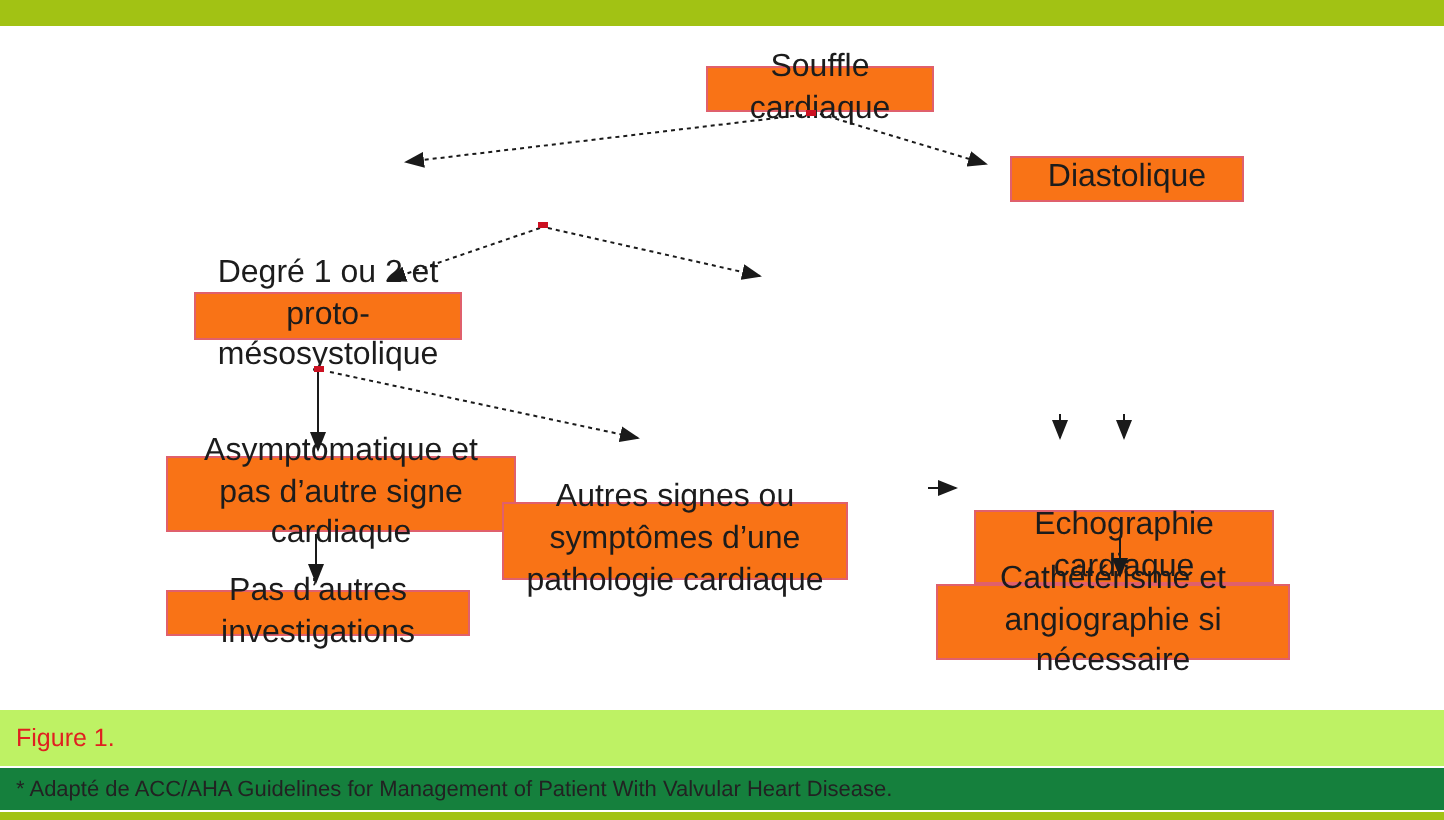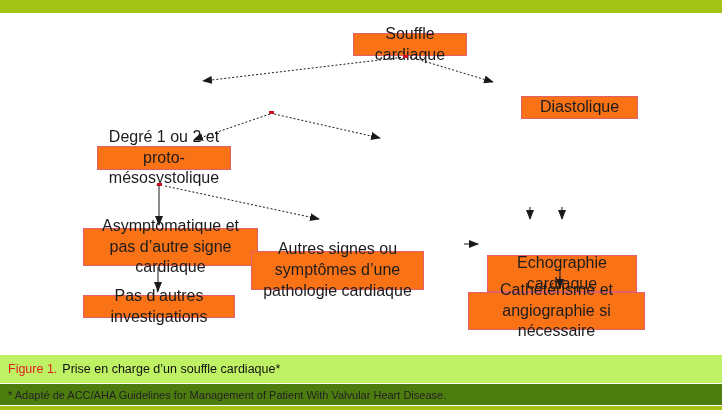--- a/index.html
+++ b/index.html
@@ -37,41 +37,41 @@
   .captionbar {
     position: absolute; left: 0; top: 355px; width: 722px; height: 28px;
     background: #bef264;
     display: flex; align-items: center;
     font-size: 12.5px;
   }
   .captionbar .fig { color: #E02020; margin-left: 8px; }
   .captionbar .txt { color: #111; margin-left: 5px; }
   .footbar {
     position: absolute; left: 0; top: 384px; width: 722px; height: 21px;
-    background: #4d7c0f;
+    background: #15803d;
     display: flex; align-items: center;
     font-size: 11px; color: #222;
   }
   .footbar .txt { margin-left: 8px; }
   .bottomline {
     position: absolute; left: 0; top: 406px; width: 722px; height: 4px;
     background: #A2C214;
   }
 </style>
 </head>
 <body>
 
 <div id="page">
 
   <div class="topbar"></div>
 
   <div class="node" style="left:353px; top:33px; width:114px; height:23px;">Souffle cardiaque</div>
 
 
-  <div class="node" style="left:505px; top:96px; width:117px; height:23px;margin-left:16px;">Diastolique</div>
+  <div class="node" style="left:505px; top:78px; width:117px; height:23px;">Diastolique</div>
 
   <div class="node" style="left:97px; top:146px; width:134px; height:24px;">Degré 1 ou 2 et proto-mésosystolique</div>
 
 
   <div class="node" style="left:83px; top:228px; width:175px; height:38px;">Asymptomatique et pas d’autre signe cardiaque</div>
 
   <div class="node" style="left:251px; top:227px; width:173px; height:39px;margin-top:24px;">Autres signes ou symptômes d’une pathologie cardiaque</div>
 
   <div class="node" style="left:487px; top:227px; width:150px; height:37px;margin-top:28px;">Echographie cardiaque</div>
 
@@ -104,21 +104,20 @@
 
     <line x1="560" y1="269" x2="560" y2="288" stroke="#1a1a1a" stroke-width="1" marker-end="url(#ah)"></line>
 
     <rect x="403" y="55" width="5" height="3" fill="#CC1122"></rect>
     <rect x="269" y="111" width="5" height="3" fill="#CC1122"></rect>
     <rect x="157" y="183" width="5" height="3" fill="#CC1122"></rect>
   </svg>
 
   <div class="captionbar">
     <span class="fig">Figure 1.</span>
-    <span class="txt">Prise en charge d’un souffle cardiaque*</span>
   </div>
 
   <div class="footbar">
     <span class="txt">* Adapté de ACC/AHA Guidelines for Management of Patient With Valvular Heart Disease.</span>
   </div>
 
   <div class="bottomline"></div>
 
 </div>
 

